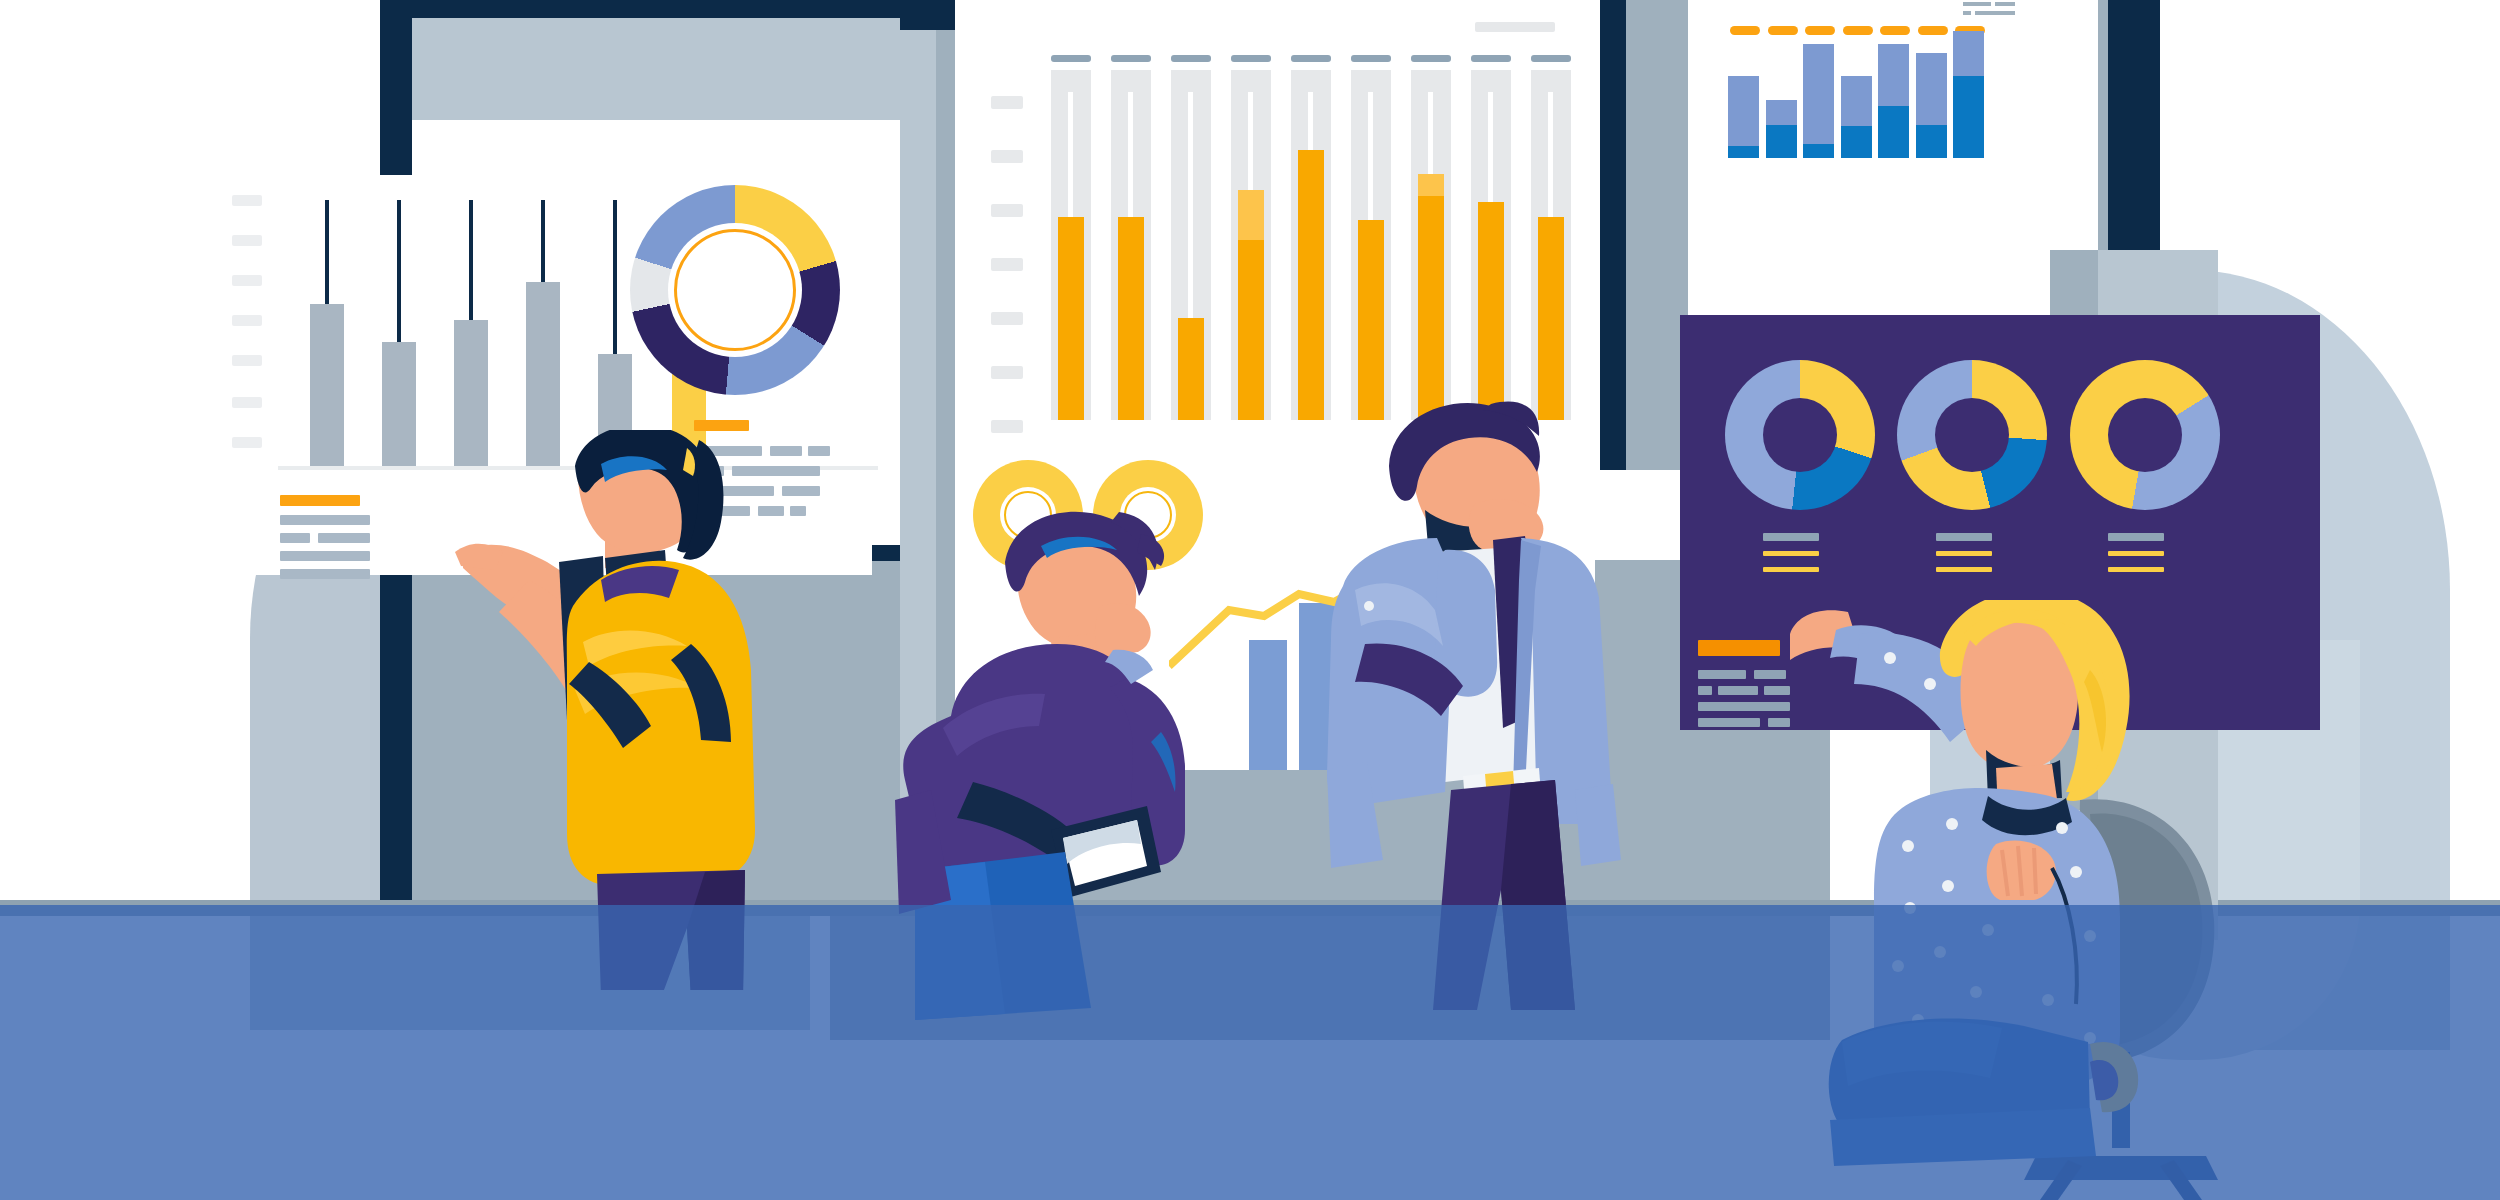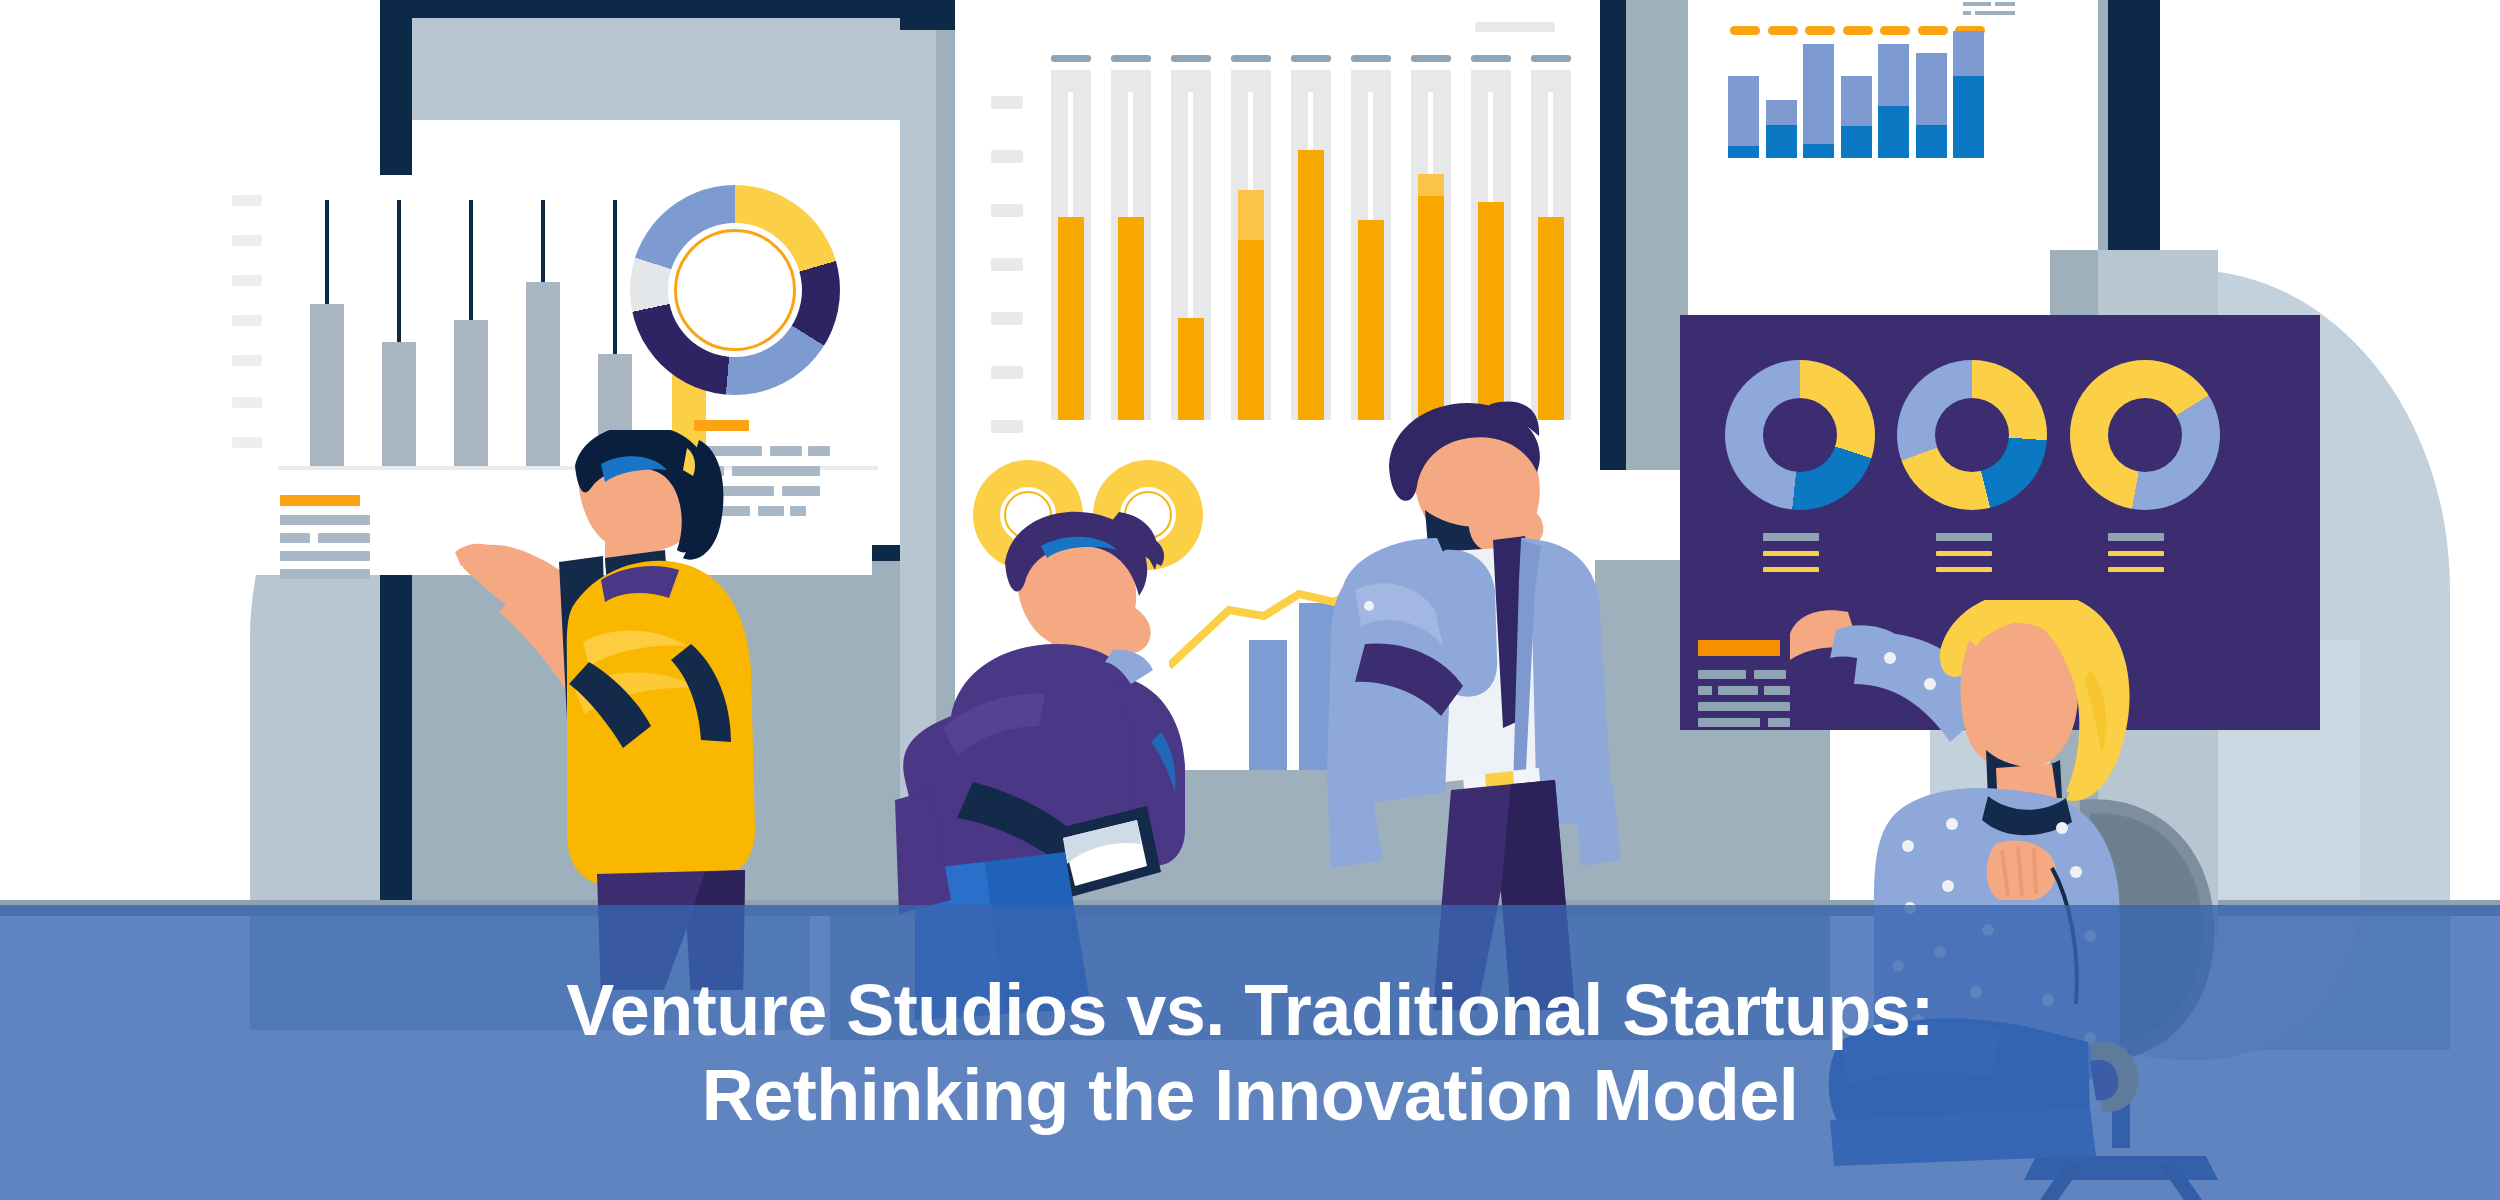--- a/index.html
+++ b/index.html
@@ -507,18 +507,14 @@
     <path d="M52 440 C94 418 166 412 234 426 L298 442 L300 520 L62 534 C34 524 32 462 52 440 Z" fill="#1f62b8"></path>
     <path d="M52 442 C92 422 154 416 212 428 L200 478 C152 466 98 468 58 486 Z" fill="#2a6fc9"></path>
 
     <path d="M40 520 L300 508 L306 556 L44 566 Z" fill="#2a6fc9"></path>
 
     <path d="M300 444 C326 436 346 452 348 476 C350 500 334 514 312 512 Z" fill="#fbcf46"></path>
     <path d="M300 462 C314 456 326 464 328 478 C330 494 320 502 306 500 Z" fill="#4a3785"></path>
   </svg>
 
   <div class="abs" id="title-band"></div>
-  <div id="title-wrap">
-    <div class="title-line">Venture Studios vs. Traditional Startups:</div>
-    <div class="title-line">Rethinking the Innovation Model</div>
-  </div>
 
 </div>
 
 </body></html>

